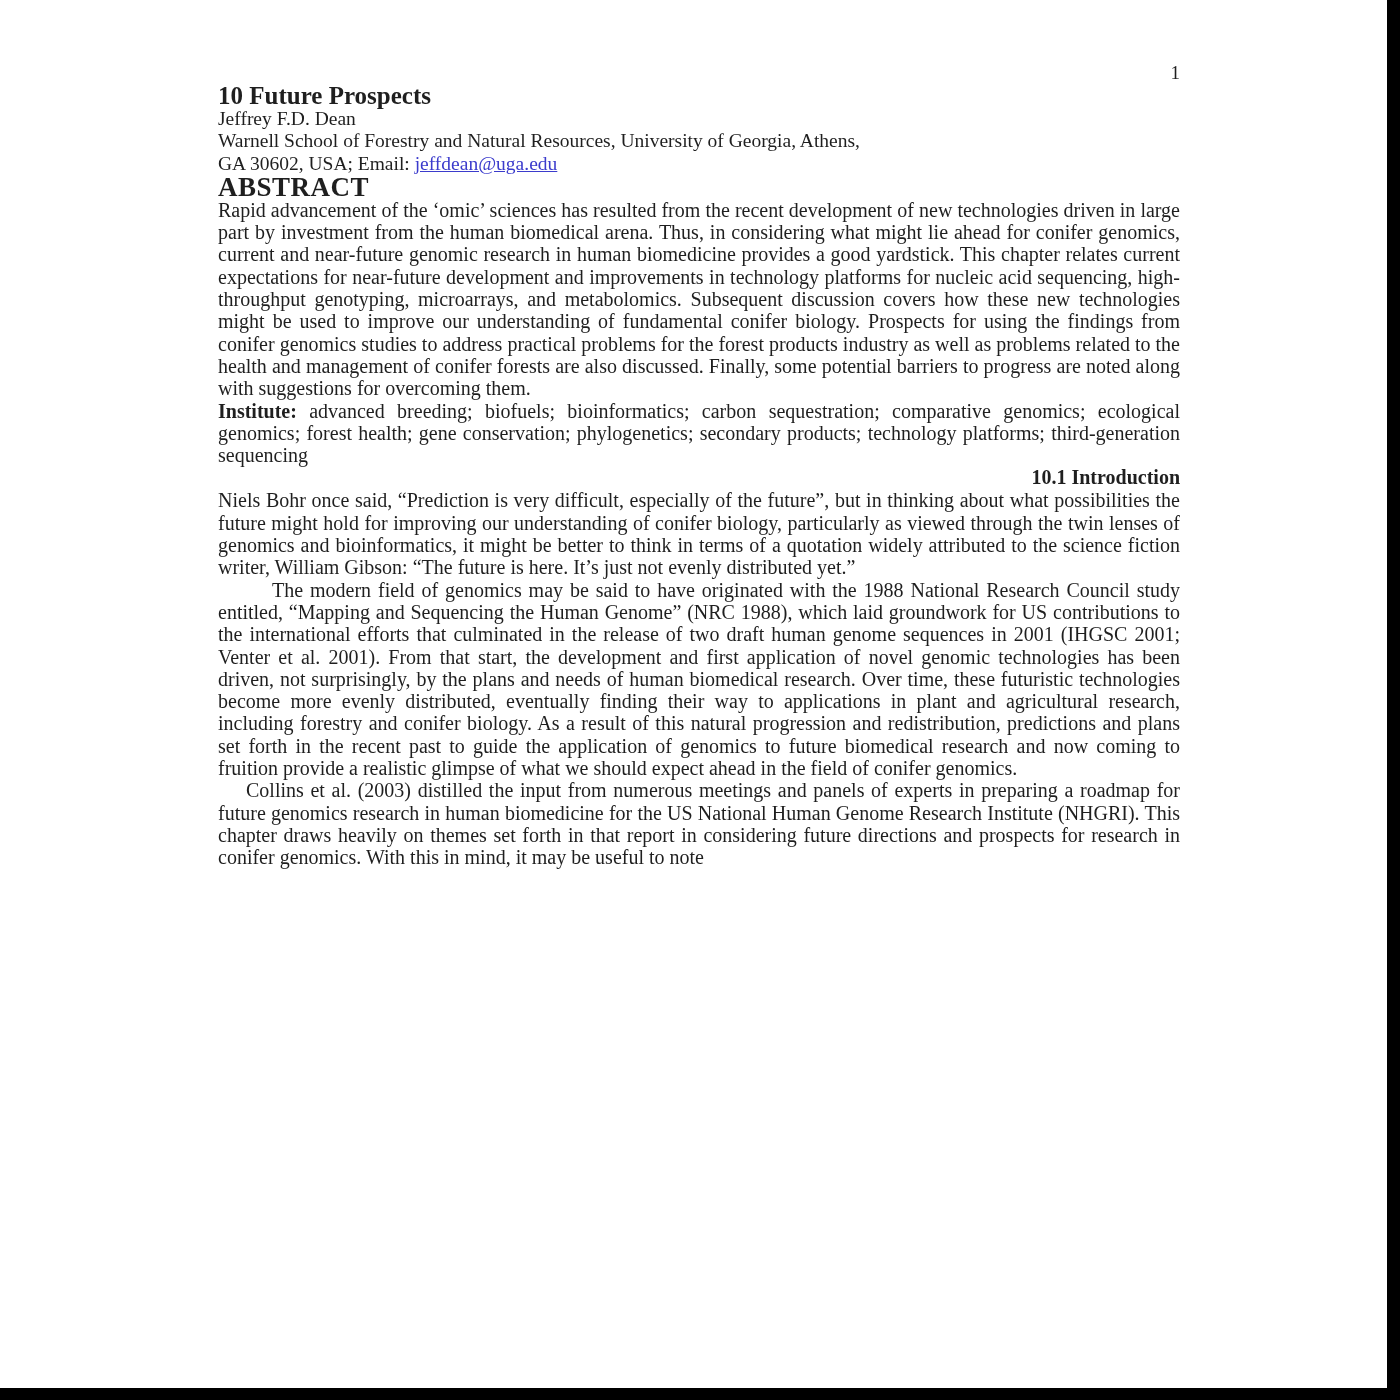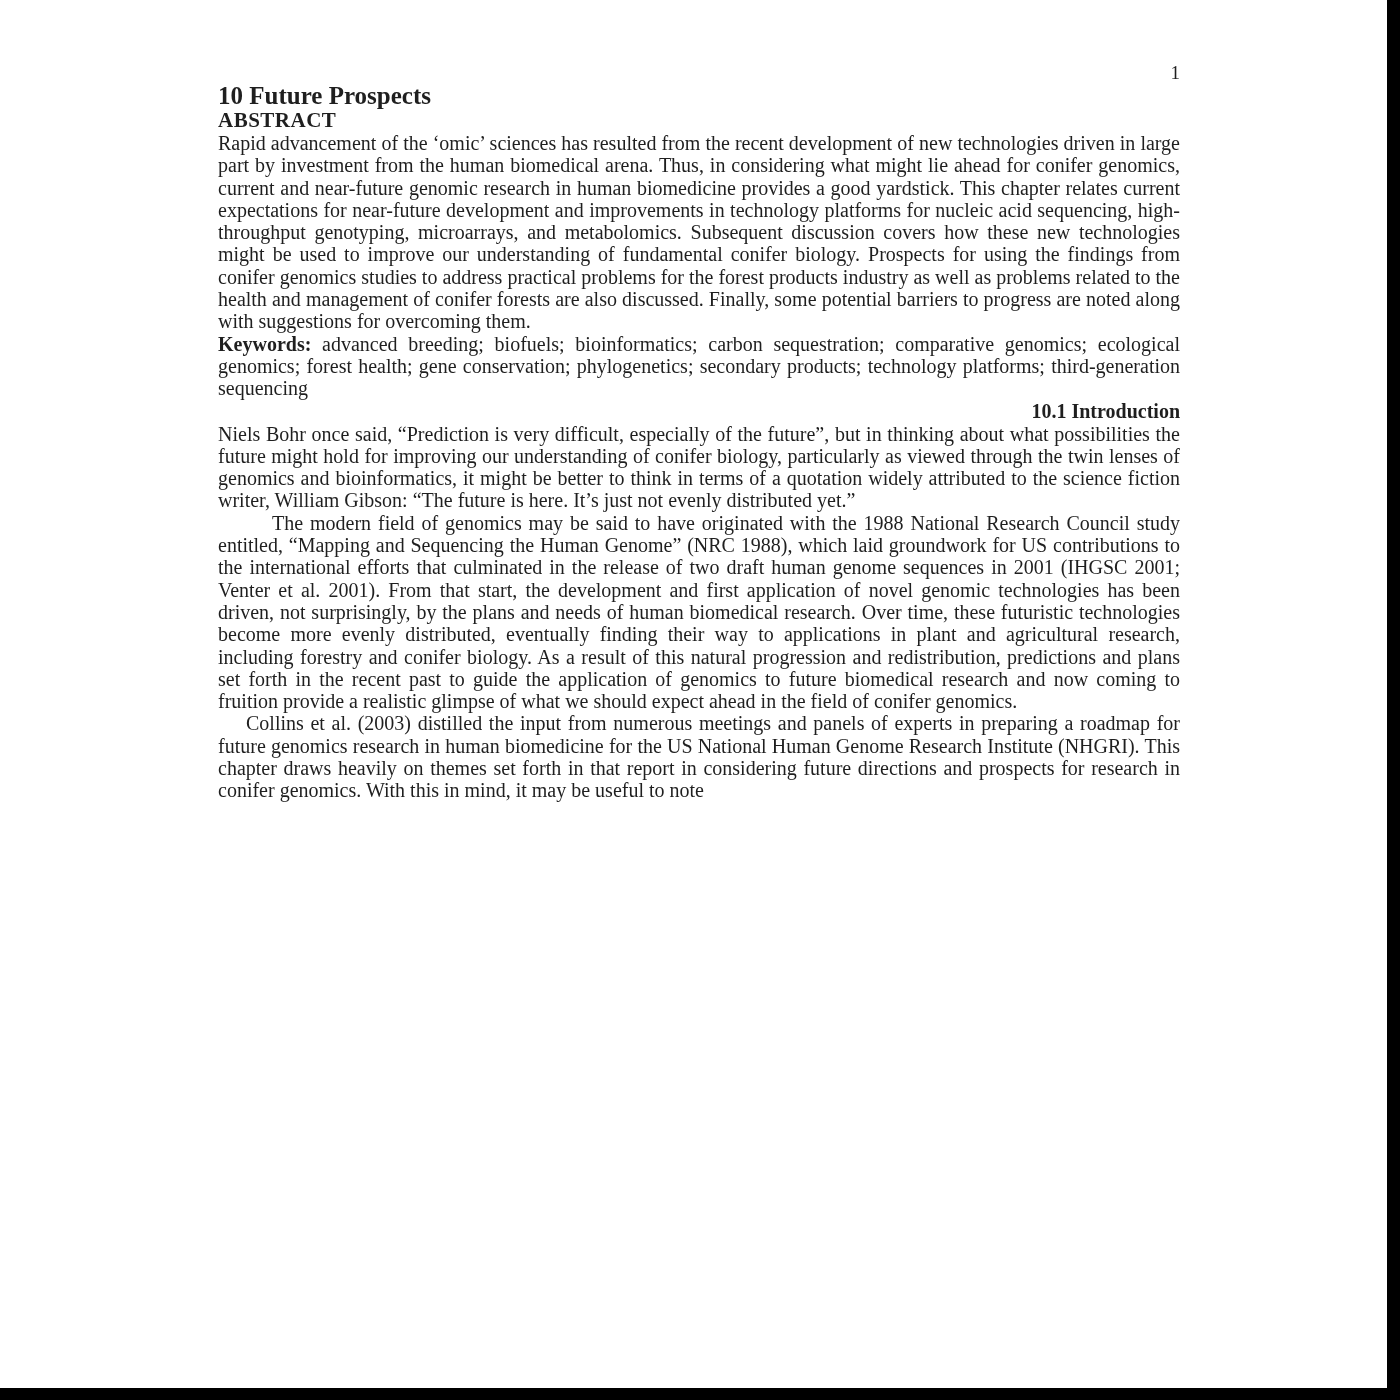--- a/index.html
+++ b/index.html
@@ -40,21 +40,21 @@
     margin-top: 34px;
     font-size: 19.5px;
     line-height: 22.3px;
   }
   .email {
     color: #3b3bcc;
     text-decoration: underline;
   }
   .abstract-heading {
     margin-top: 13px;
-    font-size: 21px;
+    font-size: 27px;
     font-weight: bold;
     line-height: 24px;
     letter-spacing: 0.5px;
   }
   .body-text {
     font-size: 20px;
     line-height: 22.3px;
     text-align: justify;
     text-justify: inter-word;
   }
@@ -89,26 +89,31 @@
   }
 </style>
 </head>
 <body>
 
 <div class="doc">
   <div class="page-number">1</div>
 
   <h1 class="title">10 Future Prospects</h1>
 
+  <div class="author-block">
+    <div>Jeffrey F.D. Dean</div>
+    <div>Warnell School of Forestry and Natural Resources, University of Georgia, Athens,</div>
+    <div><span>GA 30602, USA; Email: </span><a href="#" class="email">jeffdean@uga.edu</a></div>
+  </div>
 
   <h2 class="abstract-heading">ABSTRACT</h2>
 
   <p class="body-text abstract-text">Rapid advancement of the ‘omic’ sciences has resulted from the recent development of new technologies driven in large part by investment from the human biomedical arena. Thus, in considering what might lie ahead for conifer genomics, current and near-future genomic research in human biomedicine provides a good yardstick. This chapter relates current expectations for near-future development and improvements in technology platforms for nucleic acid sequencing, high-throughput genotyping, microarrays, and metabolomics. Subsequent discussion covers how these new technologies might be used to improve our understanding of fundamental conifer biology. Prospects for using the findings from conifer genomics studies to address practical problems for the forest products industry as well as problems related to the health and management of conifer forests are also discussed. Finally, some potential barriers to progress are noted along with suggestions for overcoming them.</p>
 
-  <p class="body-text keywords"><span class="bold">Keywords:</span><span> advanced breeding; biofuels; bioinformatics; carbon sequestration; comparative genomics; ecological genomics; forest health; gene conservation; phylogenetics; secondary products; technology platforms; third-generation sequencing</span></p>
+  <p class="body-text keywords"><span class="bold">Institute:</span><span> advanced breeding; biofuels; bioinformatics; carbon sequestration; comparative genomics; ecological genomics; forest health; gene conservation; phylogenetics; secondary products; technology platforms; third-generation sequencing</span></p>
 
   <h2 class="section-heading">10.1 Introduction</h2>
 
   <p class="body-text">Niels Bohr once said, “Prediction is very difficult, especially of the future”, but in thinking about what possibilities the future might hold for improving our understanding of conifer biology, particularly as viewed through the twin lenses of genomics and bioinformatics, it might be better to think in terms of a quotation widely attributed to the science fiction writer, William Gibson: “The future is here. It’s just not evenly distributed yet.”</p>
 
   <p class="body-text indent-lg">The modern field of genomics may be said to have originated with the 1988 National Research Council study entitled, “Mapping and Sequencing the Human Genome” (NRC 1988), which laid groundwork for US contributions to the international efforts that culminated in the release of two draft human genome sequences in 2001 (IHGSC 2001; Venter et al. 2001). From that start, the development and first application of novel genomic technologies has been driven, not surprisingly, by the plans and needs of human biomedical research. Over time, these futuristic technologies become more evenly distributed, eventually finding their way to applications in plant and agricultural research, including forestry and conifer biology. As a result of this natural progression and redistribution, predictions and plans set forth in the recent past to guide the application of genomics to future biomedical research and now coming to fruition provide a realistic glimpse of what we should expect ahead in the field of conifer genomics.</p>
 
   <p class="body-text indent-sm">Collins et al. (2003) distilled the input from numerous meetings and panels of experts in preparing a roadmap for future genomics research in human biomedicine for the US National Human Genome Research Institute (NHGRI). This chapter draws heavily on themes set forth in that report in considering future directions and prospects for research in conifer genomics. With this in mind, it may be useful to note</p>
 </div>
 

